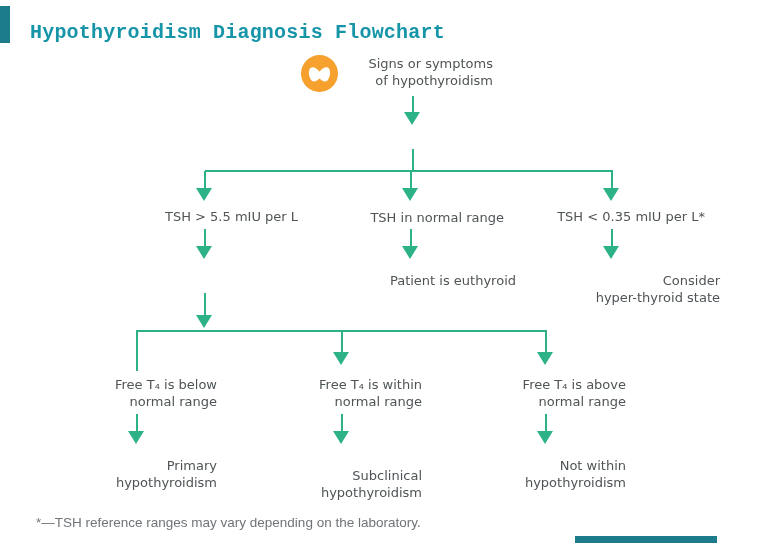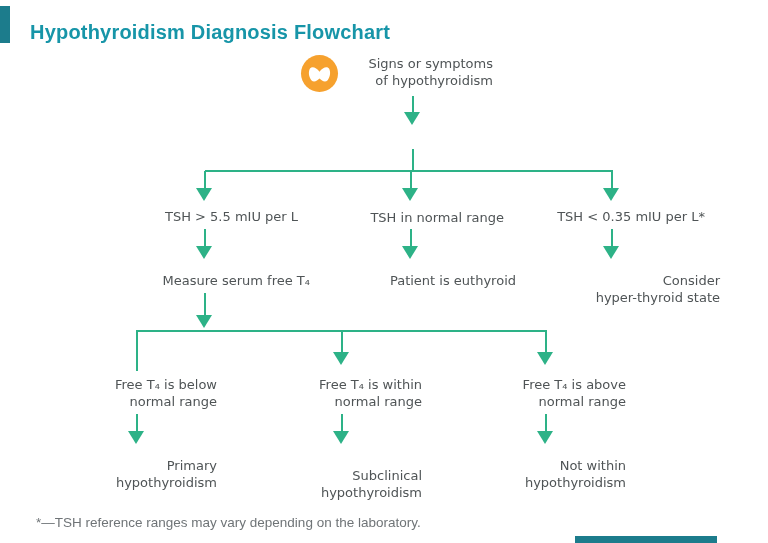--- a/index.html
+++ b/index.html
@@ -3,21 +3,21 @@
 <meta charset="utf-8">
 <style>
   html,body{margin:0;padding:0;background:#ffffff;}
   #canvas{
     position:relative;width:768px;height:543px;background:#ffffff;overflow:hidden;
     font-family:"DejaVu Sans", sans-serif;
   }
   .accent{position:absolute;background:var(--accent_teal);}
   #title{
     position:absolute;left:30px;top:21px;
-    font-family:Liberation Sans, sans-serif;
+    font-family:Liberation Mono, monospace;
     font-size:20px;font-weight:bold;letter-spacing:.2px;
     color:var(--title_teal);
   }
   .lbl{
     position:absolute;text-align:right;white-space:pre-line;
     font-size:13px;line-height:16.5px;color:var(--text_gray);
   }
   .icon-circle{
     position:absolute;left:301px;top:55px;width:37px;height:37px;
     border-radius:50%;background:var(--icon_orange);
@@ -72,21 +72,20 @@
   <div class="lbl" style="left:318px;top:210px;width:186px;">TSH in normal range</div>
   <div class="lbl" style="left:519px;top:209px;width:186px;">TSH &lt; 0.35 mIU per L*</div>
 
   <div class="vline" style="left:204px;top:229px;height:17px;"></div>
   <div class="ahead" style="left:196px;top:246px;"></div>
   <div class="vline" style="left:410px;top:229px;height:17px;"></div>
   <div class="ahead" style="left:402px;top:246px;"></div>
   <div class="vline" style="left:611px;top:229px;height:17px;"></div>
   <div class="ahead" style="left:603px;top:246px;"></div>
 
-  <div class="lbl" style="left:100px;top:273px;width:210px;">Measure serum free T₄</div>
   <div class="lbl" style="left:510px;top:273px;width:210px;">Consider
 hyper-thyroid state</div>
   <div class="lbl" style="left:306px;top:273px;width:210px;">Patient is euthyroid</div>
 
   <div class="vline" style="left:204px;top:293px;height:22px;"></div>
   <div class="ahead" style="left:196px;top:315px;"></div>
 
   <div class="hline" style="left:136px;top:330px;width:411px;"></div>
   <div class="vline" style="left:136px;top:331px;height:40px;"></div>
   <div class="vline" style="left:341px;top:331px;height:21px;"></div>

